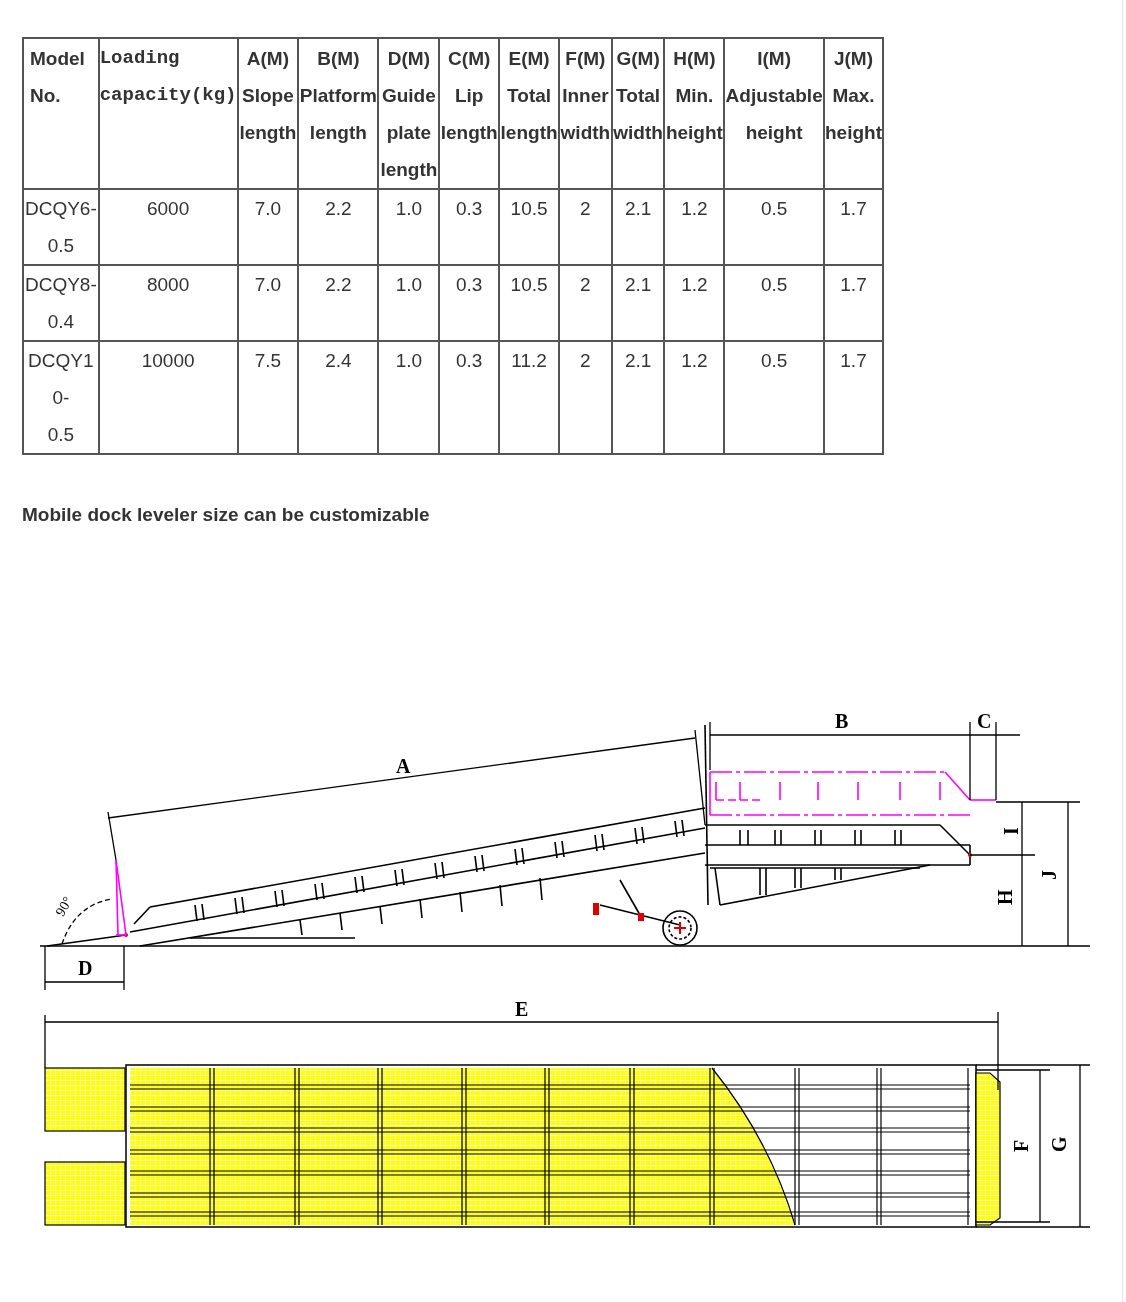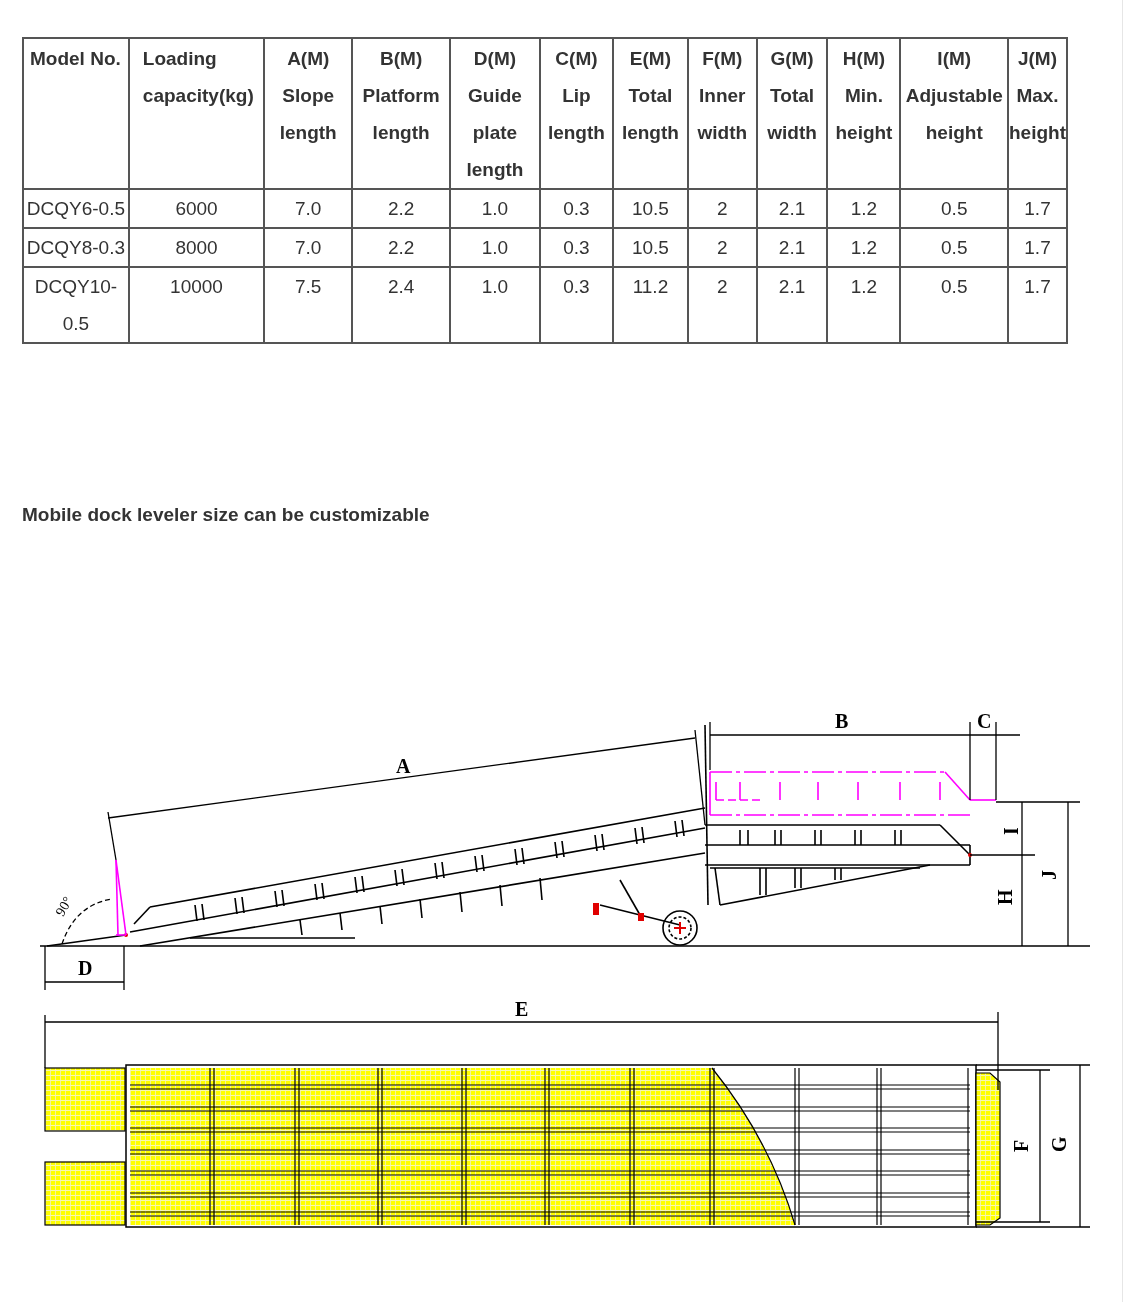--- a/index.html
+++ b/index.html
@@ -1,22 +1,22 @@
 <!DOCTYPE html>
 <html><head>
   <meta charset="utf-8">
   <style>
     html, body { margin: 0; padding: 0; background: #ffffff; }
     body { width: 1126px; height: 1302px; position: relative; overflow: hidden; font-family: "Liberation Sans", sans-serif; color: #333; }
     .page-border { position: absolute; left: 1122px; top: 0; width: 1px; height: 1302px; background: #e6e6e6; }
-    table.spec { position: absolute; left: 22px; top: 37px; border-collapse: collapse; width: 1046px; font-size: 19px; color: #333; }
+    table.spec { position: absolute; left: 22px; top: 37px; border-collapse: collapse; width: 862px; font-size: 19px; color: #333; }
     table.spec th, table.spec td { border: 2px solid #555; padding: 0; vertical-align: top; line-height: 37px; }
     table.spec th { font-weight: bold; padding-top: 1px; }
     table.spec th.left { text-align: left; padding-left: 6px; }
-    table.spec th.left2 { text-align: left; padding-left: 13px; }
+    table.spec th.left2 { text-align: left; padding-left: 0px; font-family: Liberation Mono, monospace; }
     table.spec td { text-align: center; font-weight: normal; }
     table.spec td.model { text-align: center; padding-left: 0px; }
     table.spec thead tr { height: 150px; }
     .note { position: absolute; left: 22px; top: 504px; font-size: 19px; font-weight: bold; color: #333; }
     .diagram { position: absolute; left: 0; top: 690px; width: 1126px; height: 560px; }
   </style>
 </head>
 <body>
 
 <div class="page-border"></div>
@@ -47,21 +47,21 @@
       <td>1.0</td>
       <td>0.3</td>
       <td>10.5</td>
       <td>2</td>
       <td>2.1</td>
       <td>1.2</td>
       <td>0.5</td>
       <td>1.7</td>
     </tr>
     <tr style="height:39px">
-      <td class="model">DCQY8-0.3</td>
+      <td class="model">DCQY8-0.4</td>
       <td>8000</td>
       <td>7.0</td>
       <td>2.2</td>
       <td>1.0</td>
       <td>0.3</td>
       <td>10.5</td>
       <td>2</td>
       <td>2.1</td>
       <td>1.2</td>
       <td>0.5</td>

